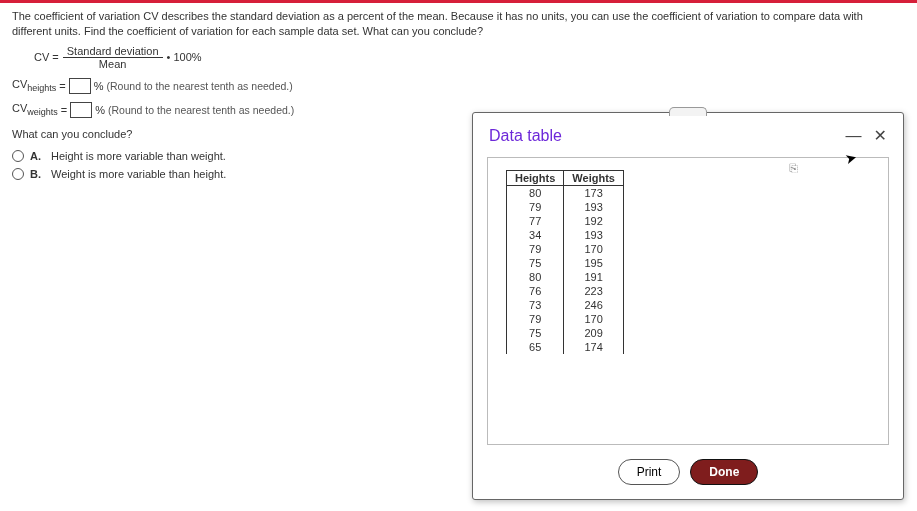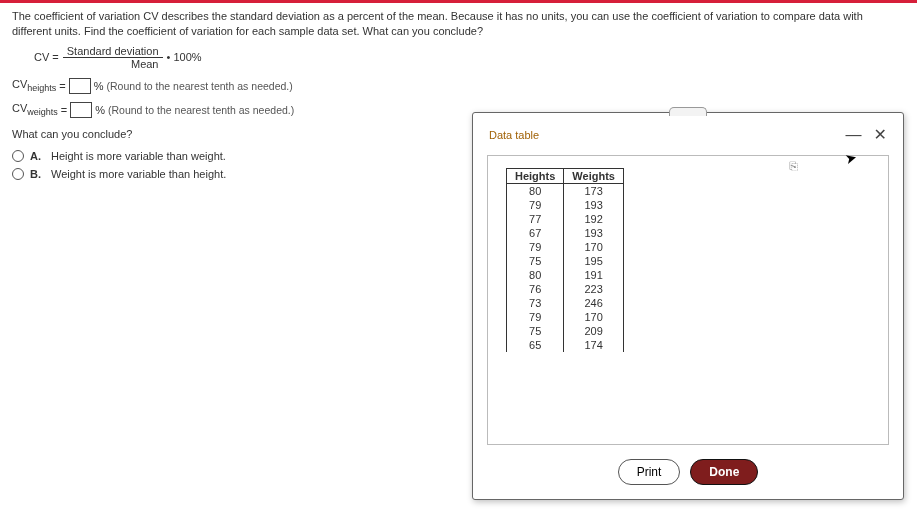--- a/index.html
+++ b/index.html
@@ -28,21 +28,21 @@
     }
     .formula {
       margin: 2px 0 2px 22px;
       display: inline-flex;
       align-items: center;
       gap: 4px;
     }
     .frac {
       display: inline-flex;
       flex-direction: column;
-      align-items: flex-end;
+      align-items: center;
       line-height: 1.1;
     }
     .frac .num { border-bottom: 1px solid #333; padding: 0 4px; }
     .frac .den { padding: 0 4px; }
     .link-row {
       display: flex;
       align-items: center;
       gap: 4px;
       margin: 4px 0 18px 10px;
       color: #0854a0;
@@ -112,21 +112,21 @@
       top:-6px; left:50%; transform:translateX(-50%);
       width:36px; height:8px;
       border:1px solid #999; border-bottom:none;
       border-radius: 5px 5px 0 0;
       background:#f3f3f3;
     }
     .modal-head {
       display:flex; justify-content:space-between; align-items:center;
       padding: 14px 16px 6px 16px;
     }
-    .modal-title { font-size: 11px; color:#a16207; }
+    .modal-title { font-size: 16px; color:#6d28d9; }
     .modal-ctrl { display:flex; gap:12px; color:#444; font-size:16px; }
     .modal-ctrl span { cursor:pointer; line-height:1; }
     .modal-body {
       flex:1;
       margin: 6px 14px 4px 14px;
       border: 1px solid #bbb;
       padding: 10px;
       overflow:auto;
       position:relative;
     }
@@ -249,21 +249,21 @@
           </tr>
           <tr>
             <td>79</td>
             <td>193</td>
           </tr>
           <tr>
             <td>77</td>
             <td>192</td>
           </tr>
           <tr>
-            <td>67</td>
+            <td>34</td>
             <td>193</td>
           </tr>
           <tr>
             <td>79</td>
             <td>170</td>
           </tr>
           <tr>
             <td>75</td>
             <td>195</td>
           </tr>

